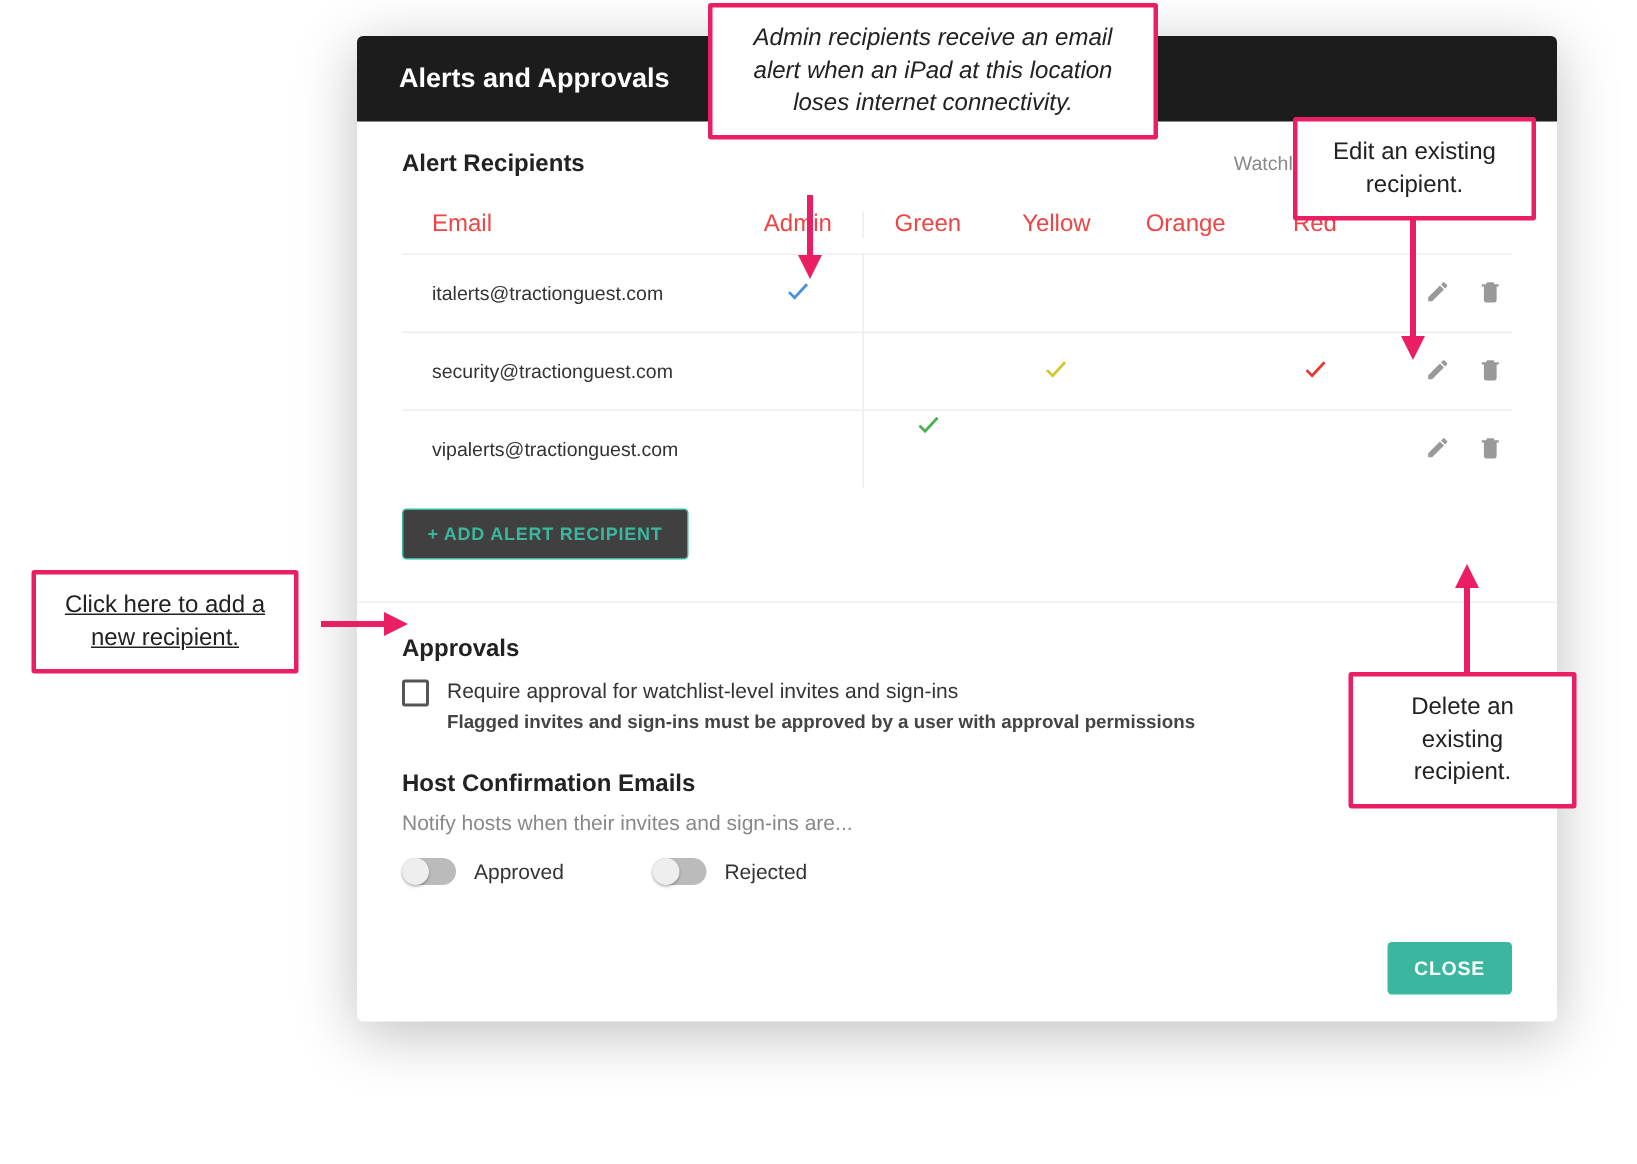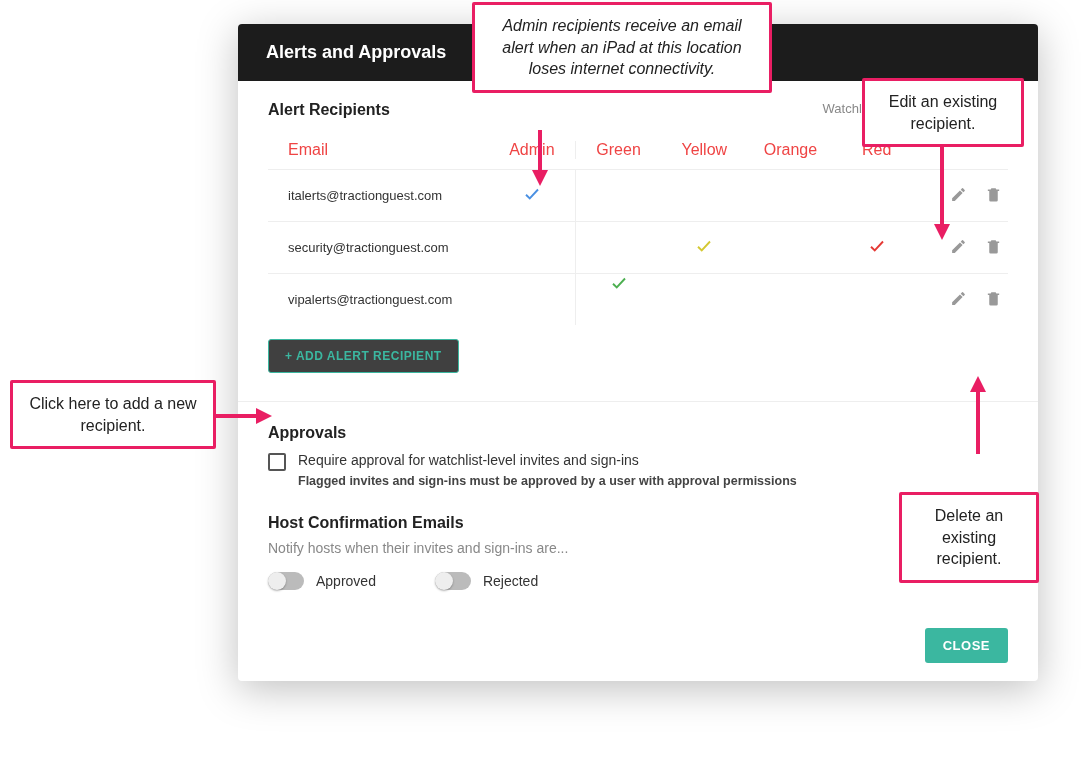--- a/index.html
+++ b/index.html
@@ -181,27 +181,27 @@
 </div>
 
 <div class="callout" style="left:862px; top:78px; width:162px;">Edit an existing recipient.</div>
 <div class="arrow" style="left:932px; top:136px;">
   <svg width="20" height="104">
       <line class="arrow-line" x1="10" y1="0" x2="10" y2="90"></line>
       <polygon class="arrow-head" points="10,104 2,88 18,88"></polygon>
     </svg>
 </div>
 
-<div class="callout" style="left:899px; top:448px; width:140px;margin-top:44px;">Delete an existing recipient.</div>
+<div class="callout" style="left:899px; top:448px; width:152px;">Delete an existing recipient.</div>
 <div class="arrow" style="left:968px; top:376px;">
   <svg width="20" height="78">
       <line class="arrow-line" x1="10" y1="78" x2="10" y2="14"></line>
       <polygon class="arrow-head" points="10,0 2,16 18,16"></polygon>
     </svg>
 </div>
 
-<div class="callout" style="left:10px; top:380px; width:206px;">Click here to add a new recipient.</div>
+<div class="callout" style="left:21px; top:380px; width:178px;text-decoration:underline;">Click here to add a new recipient.</div>
 <div class="arrow" style="left:214px; top:406px;">
   <svg width="58" height="20">
       <line class="arrow-line" x1="0" y1="10" x2="44" y2="10"></line>
       <polygon class="arrow-head" points="58,10 42,2 42,18"></polygon>
     </svg>
 </div>
 
 </body></html>

